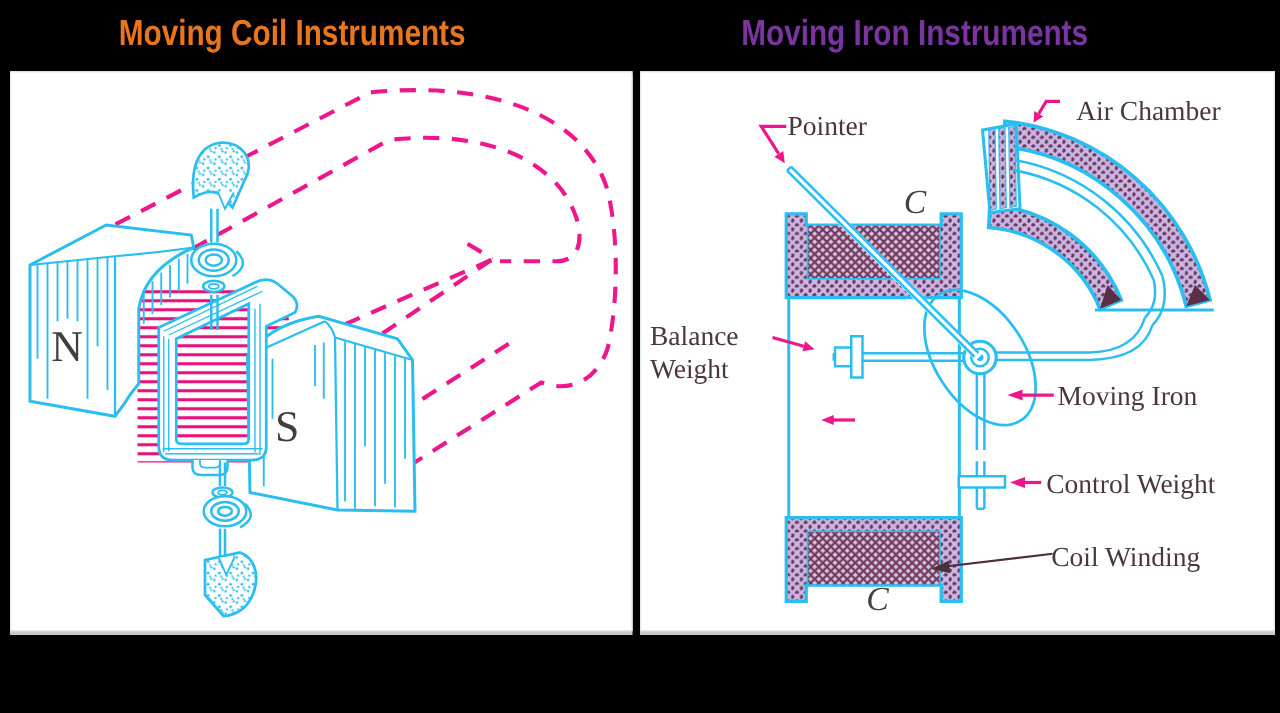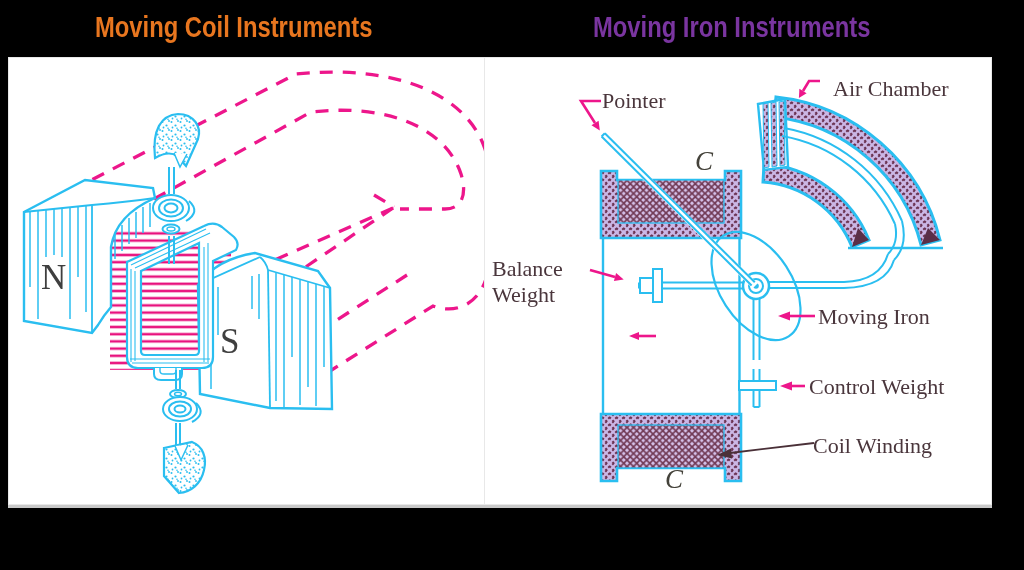--- a/index.html
+++ b/index.html
@@ -1,21 +1,21 @@
 <!DOCTYPE html>
 <html><head>
 <meta charset="utf-8">
 <style>
   html,body{margin:0;padding:0;background:#000;width:1024px;height:570px;overflow:hidden;}
   #stage{position:relative;width:868px;height:570px;background:#000;
          font-family:"Liberation Sans",sans-serif;}
   .panel{position:absolute;top:57px;height:448px;background:#fff;
          box-shadow:0 3px 0 #c9c9c9, inset 0 0 0 1px #e8e8e8;}
   #panel-left{left:8px;width:498px;}
-  #panel-right{left:484px;width:508px;}
+  #panel-right{left:512px;width:508px;}
   .title{position:absolute;top:11px;font-weight:bold;font-size:29px;
          letter-spacing:0px;white-space:nowrap;transform:scaleX(0.82);
          transform-origin:left center;}
   #title-left{left:95px;color:#e8761f;}
   #title-right{left:593px;color:#7a35a0;}
   svg{display:block;}
   text{user-select:none;}
   .lbl{font-family:"Liberation Serif",serif;font-size:22px;fill:#4a363c;}
   .lbl-it{font-family:"Liberation Serif",serif;font-style:italic;font-size:27px;fill:#44423a;}
   .pole{font-family:"Liberation Serif",serif;font-size:35px;fill:#3f3f3f;}

